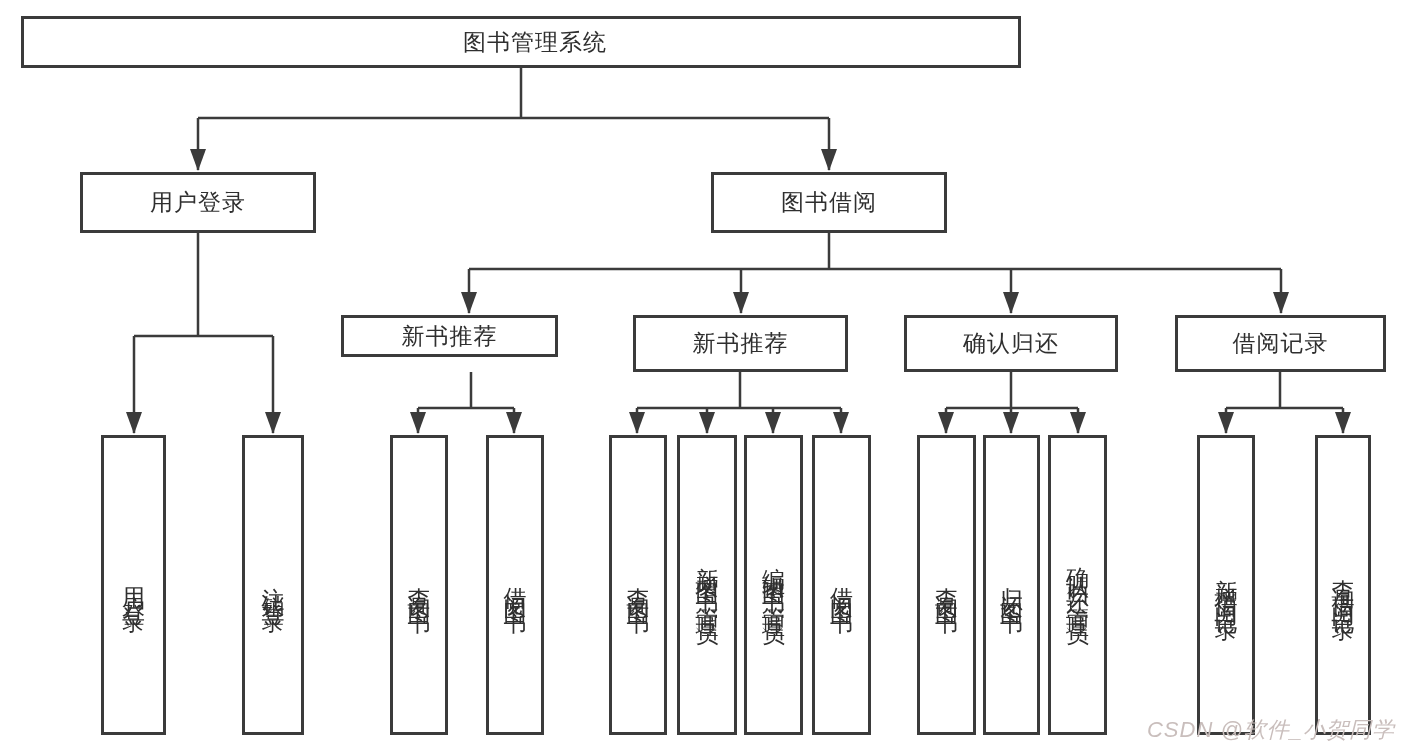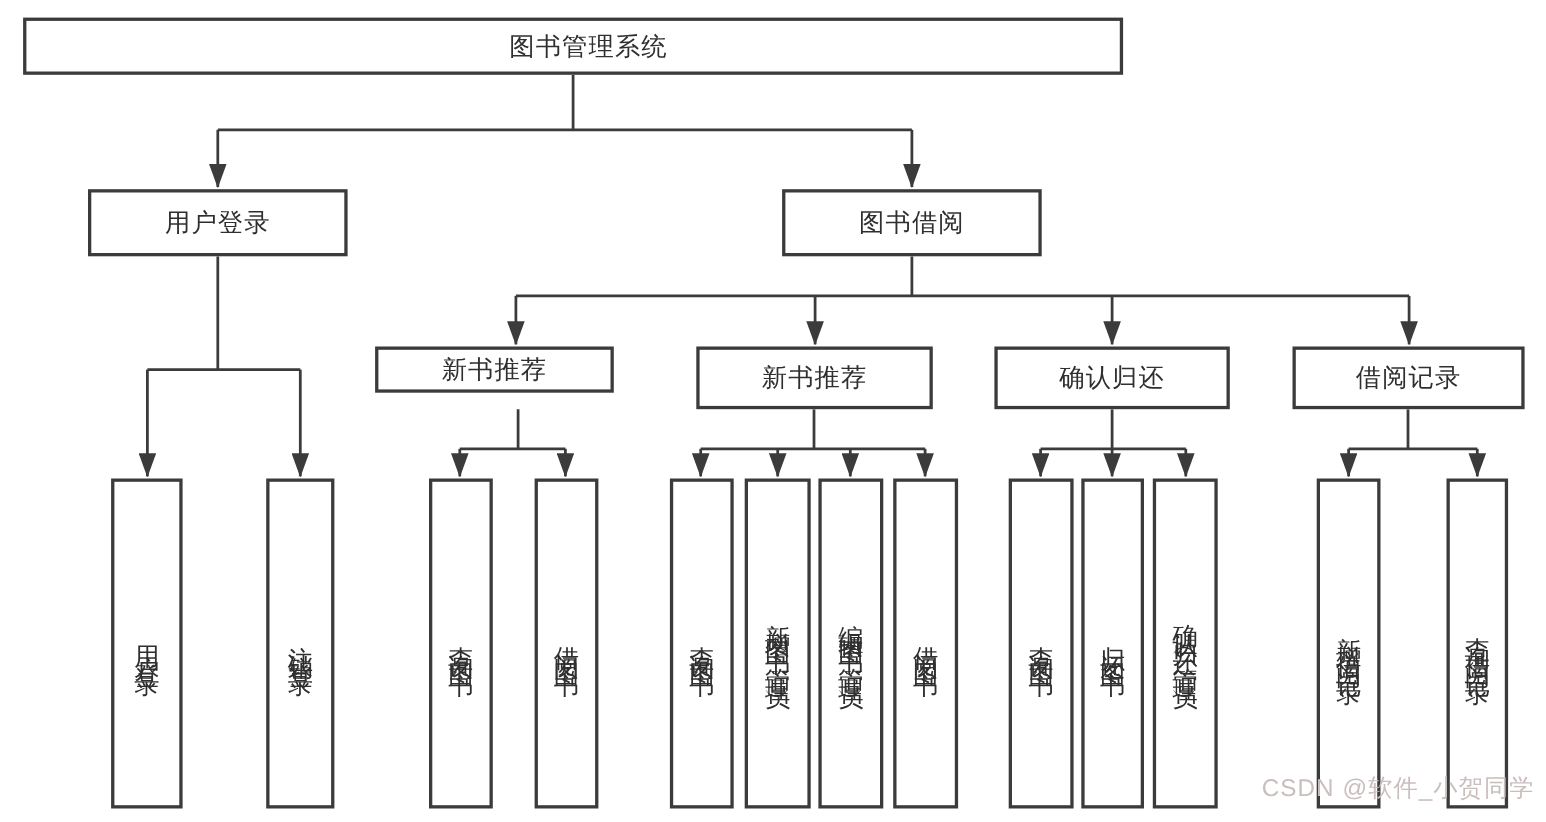--- a/index.html
+++ b/index.html
@@ -42,26 +42,27 @@
     text-orientation: mixed;
     letter-spacing: 8px;
     line-height: 1;
     font-size: 23px;
     color: #2f2f2f;
     white-space: nowrap;
   }
   .watermark {
     position: absolute;
     right: 10px;
-    bottom: 15px;
+    bottom: 2px;
     font-size: 22px;
     color: #c9bebc;
     letter-spacing: 1px;
     z-index: 3;
     pointer-events: none;
+    font-style: italic;
   }
 </style>
 </head>
 <body>
 
 <div id="stage">
 
   <svg id="connectors" width="1405" height="747" viewBox="0 0 1405 747">
     <defs>
       <marker id="arrow" viewBox="0 0 22 16" refX="21" refY="8" markerWidth="22" markerHeight="16" orient="auto" markerUnits="userSpaceOnUse">

